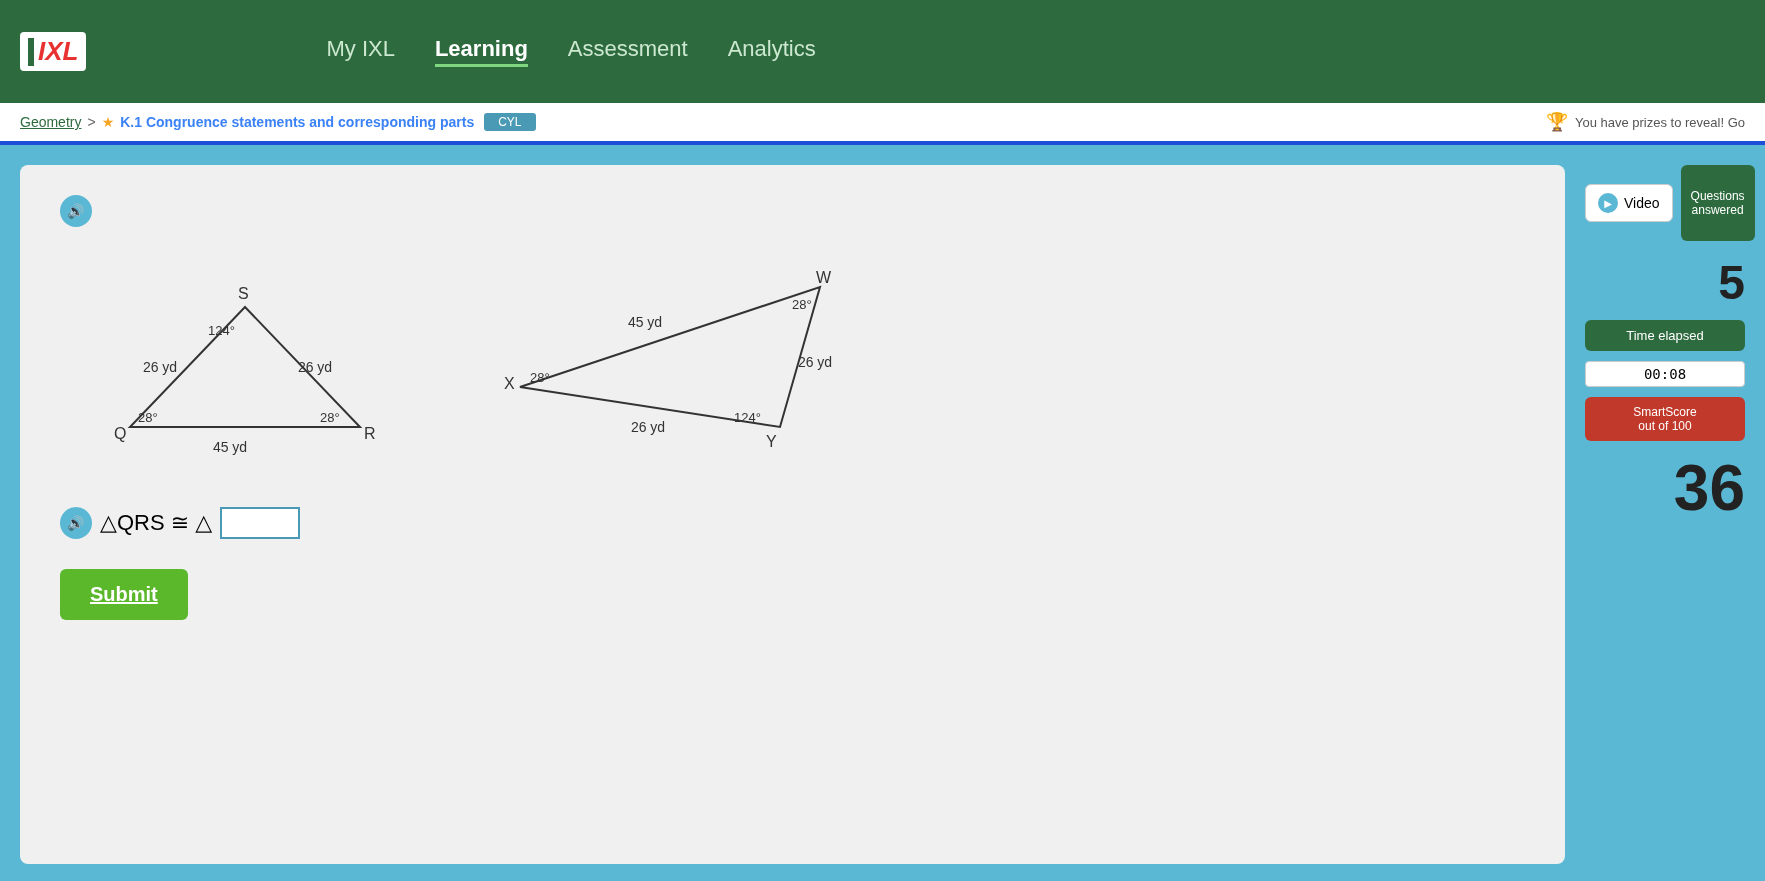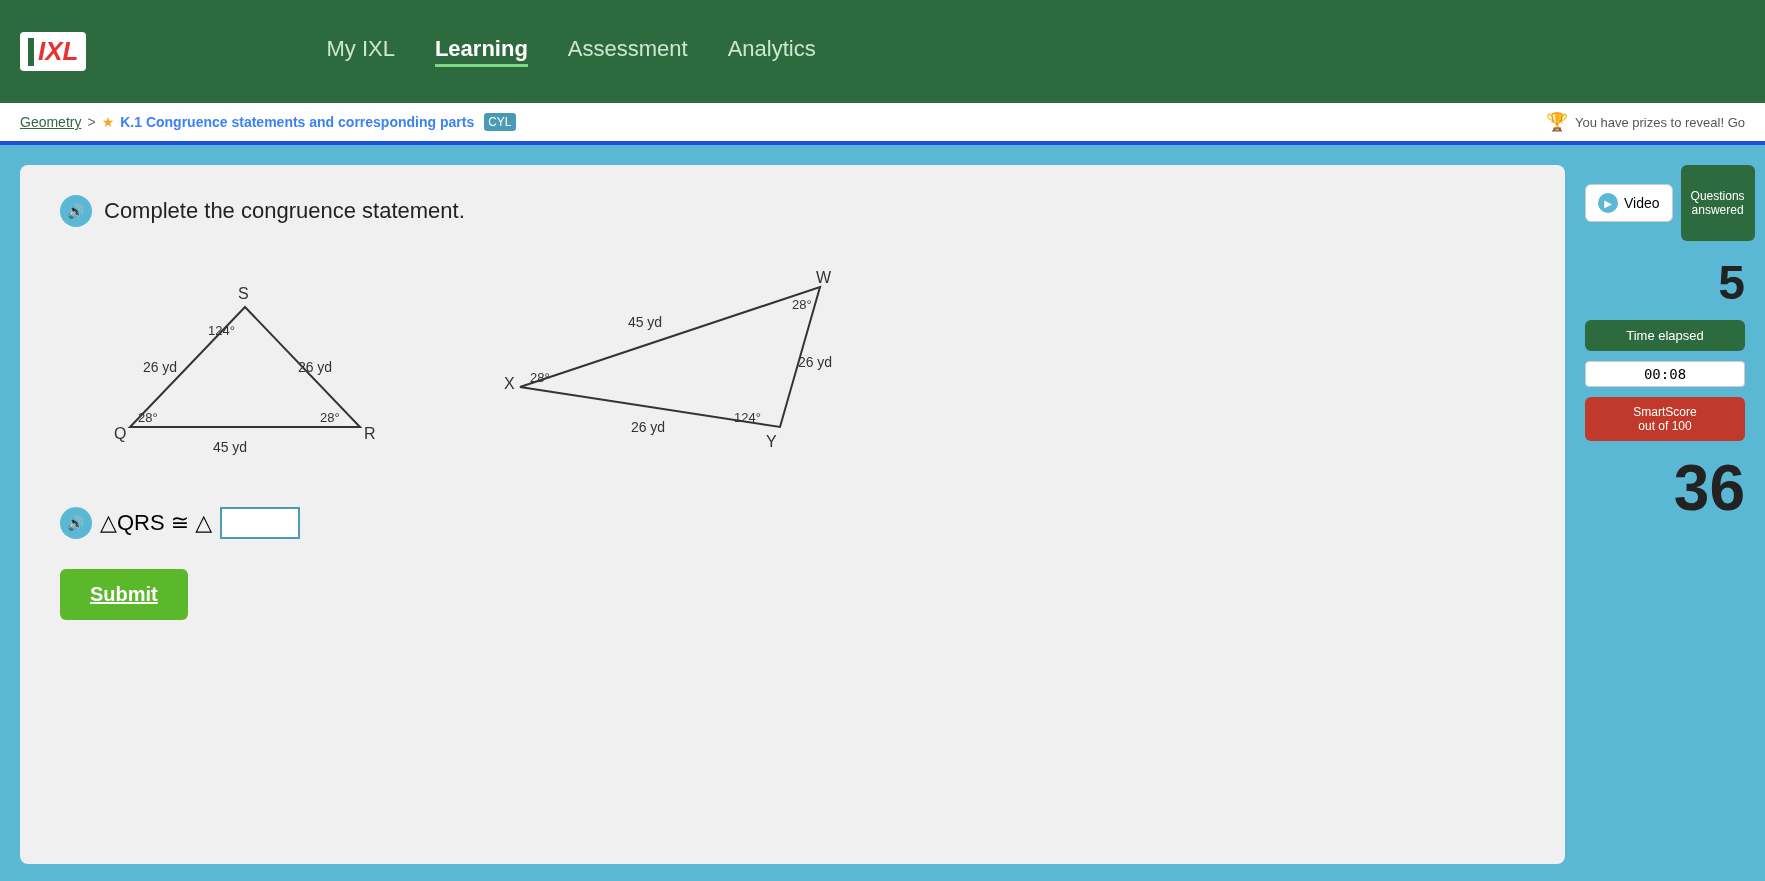--- a/index.html
+++ b/index.html
@@ -73,21 +73,21 @@
       color: #2d6b3e;
       text-decoration: underline;
       cursor: pointer;
     }
     .breadcrumb-sep { color: #666; }
     .breadcrumb-star { color: #f5a623; font-size: 14px; }
     .breadcrumb-current { color: #3b82f6; font-weight: 700; text-align: right; }
     .breadcrumb-badge {
       background: #4a9ab5;
       color: white;
-      padding: 2px 4px;
+      padding: 2px 14px;
       border-radius: 3px;
       font-size: 12px;
       margin-left: 4px;
     }
     .prize-text {
       color: #555;
       font-size: 13px;
       display: flex;
       align-items: center;
       gap: 6px;
@@ -291,21 +291,20 @@
     <span>You have prizes to reveal! Go</span>
   </div>
 </div>
 
 <div class="main-content">
 
   <div class="problem-card">
 
     <div class="problem-instruction">
       <div class="audio-icon">🔊</div>
-      <span>Complete the congruence statement.</span>
     </div>
 
     
     <div class="triangles-area">
 
       <svg width="320" height="200">
 
         <polygon points="30,160 260,160 145,40" fill="none" stroke="#333" stroke-width="2"></polygon>
 
         <text x="14" y="172" font-size="16" fill="#333">Q</text>

